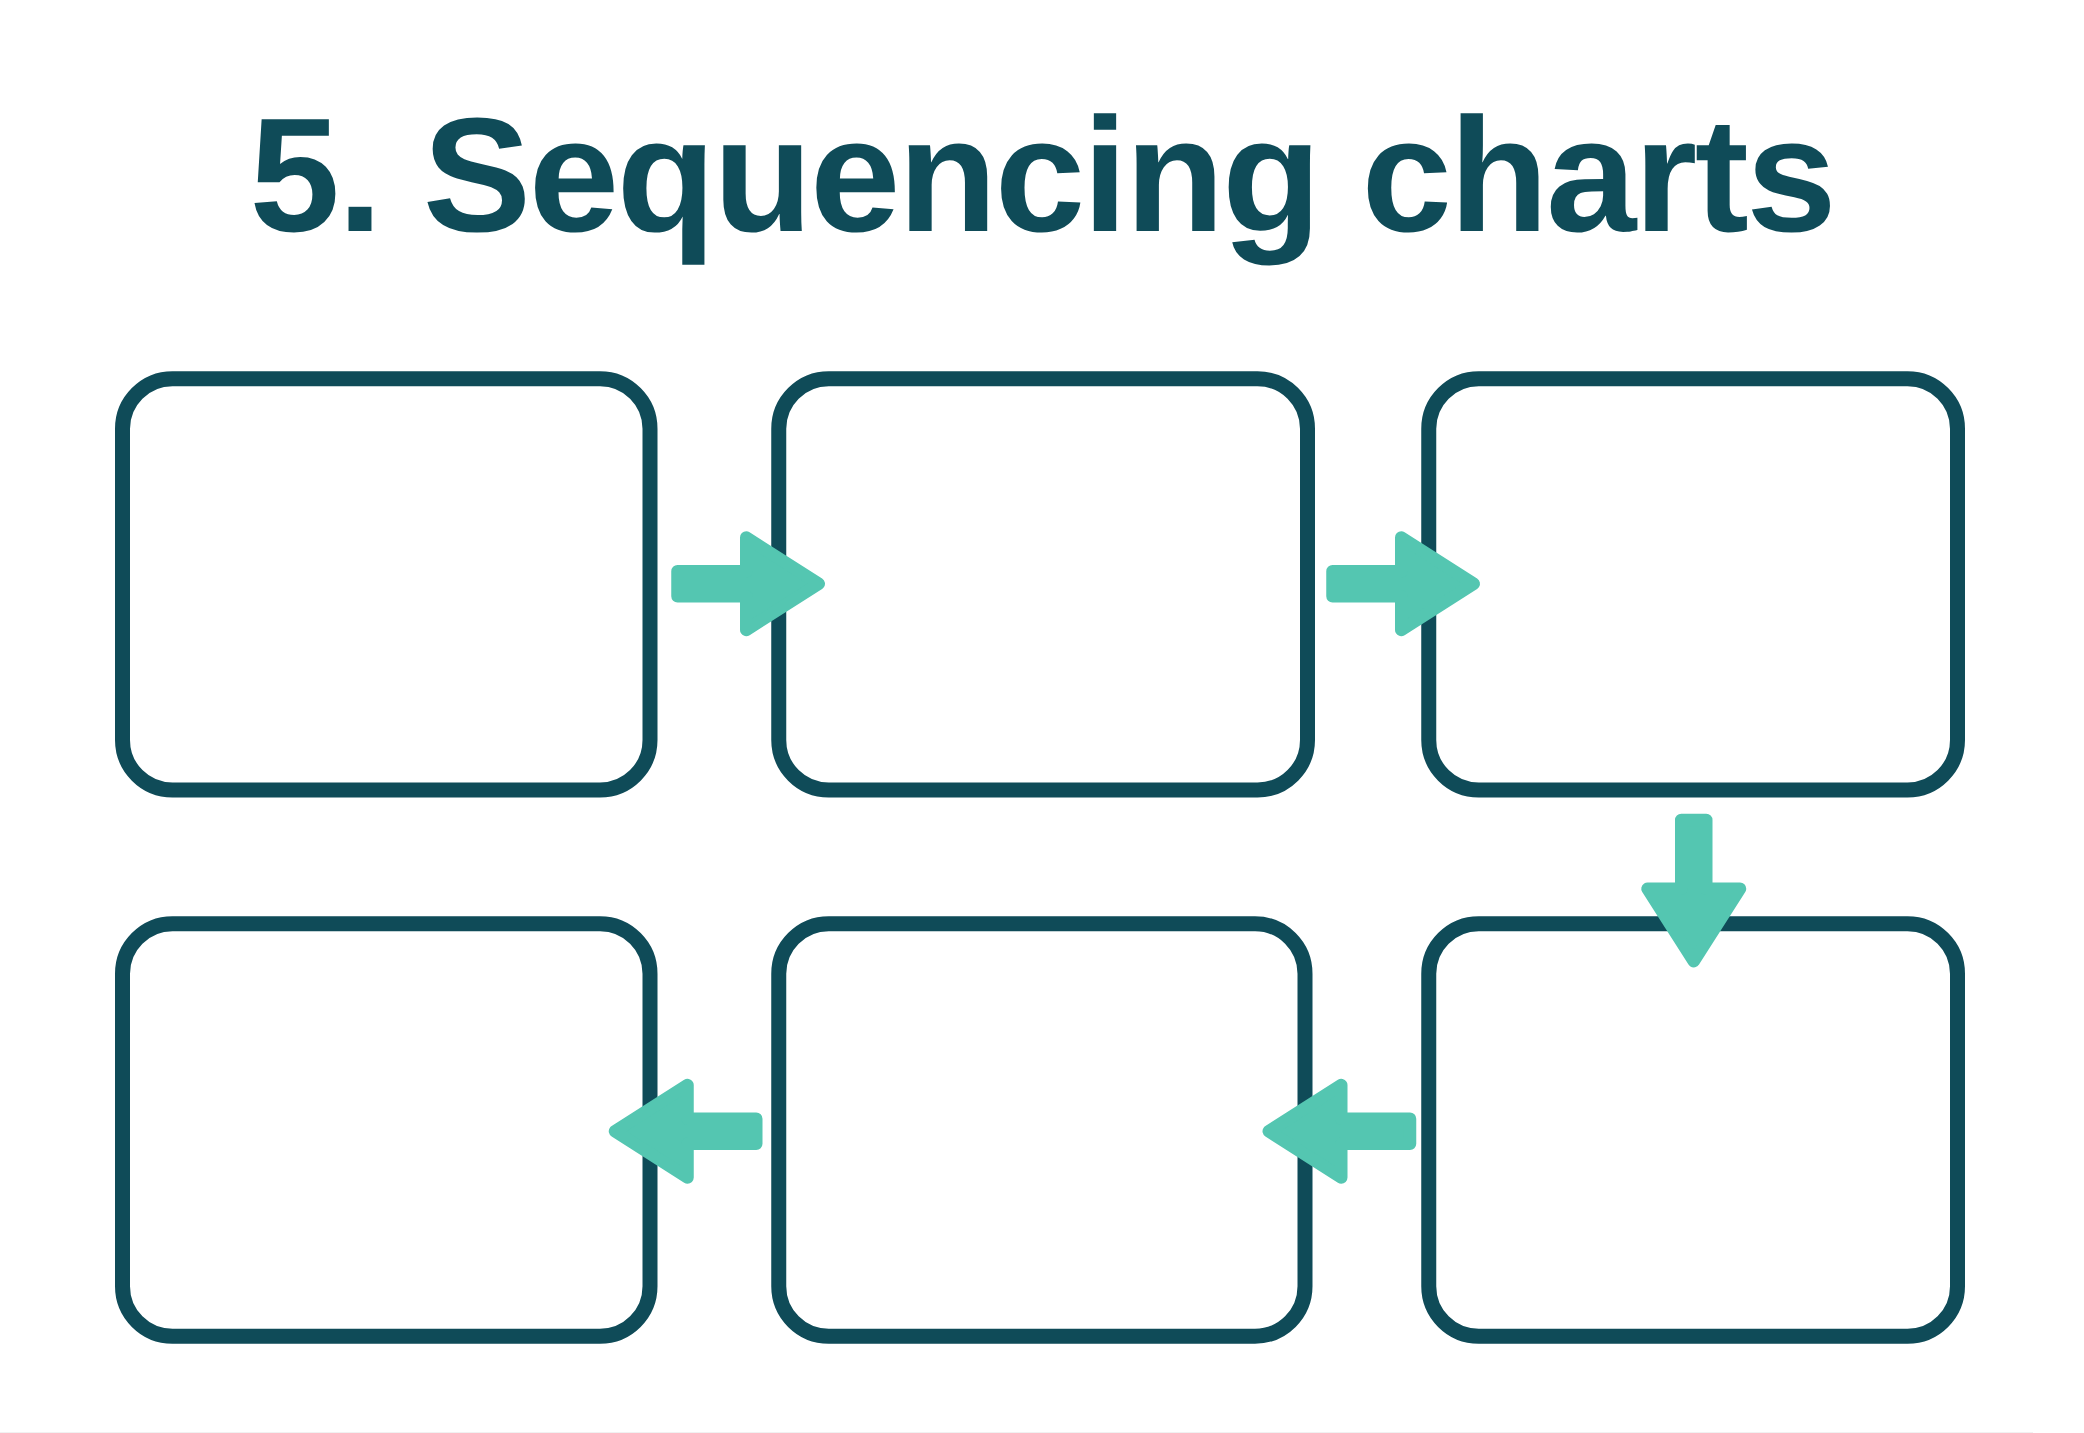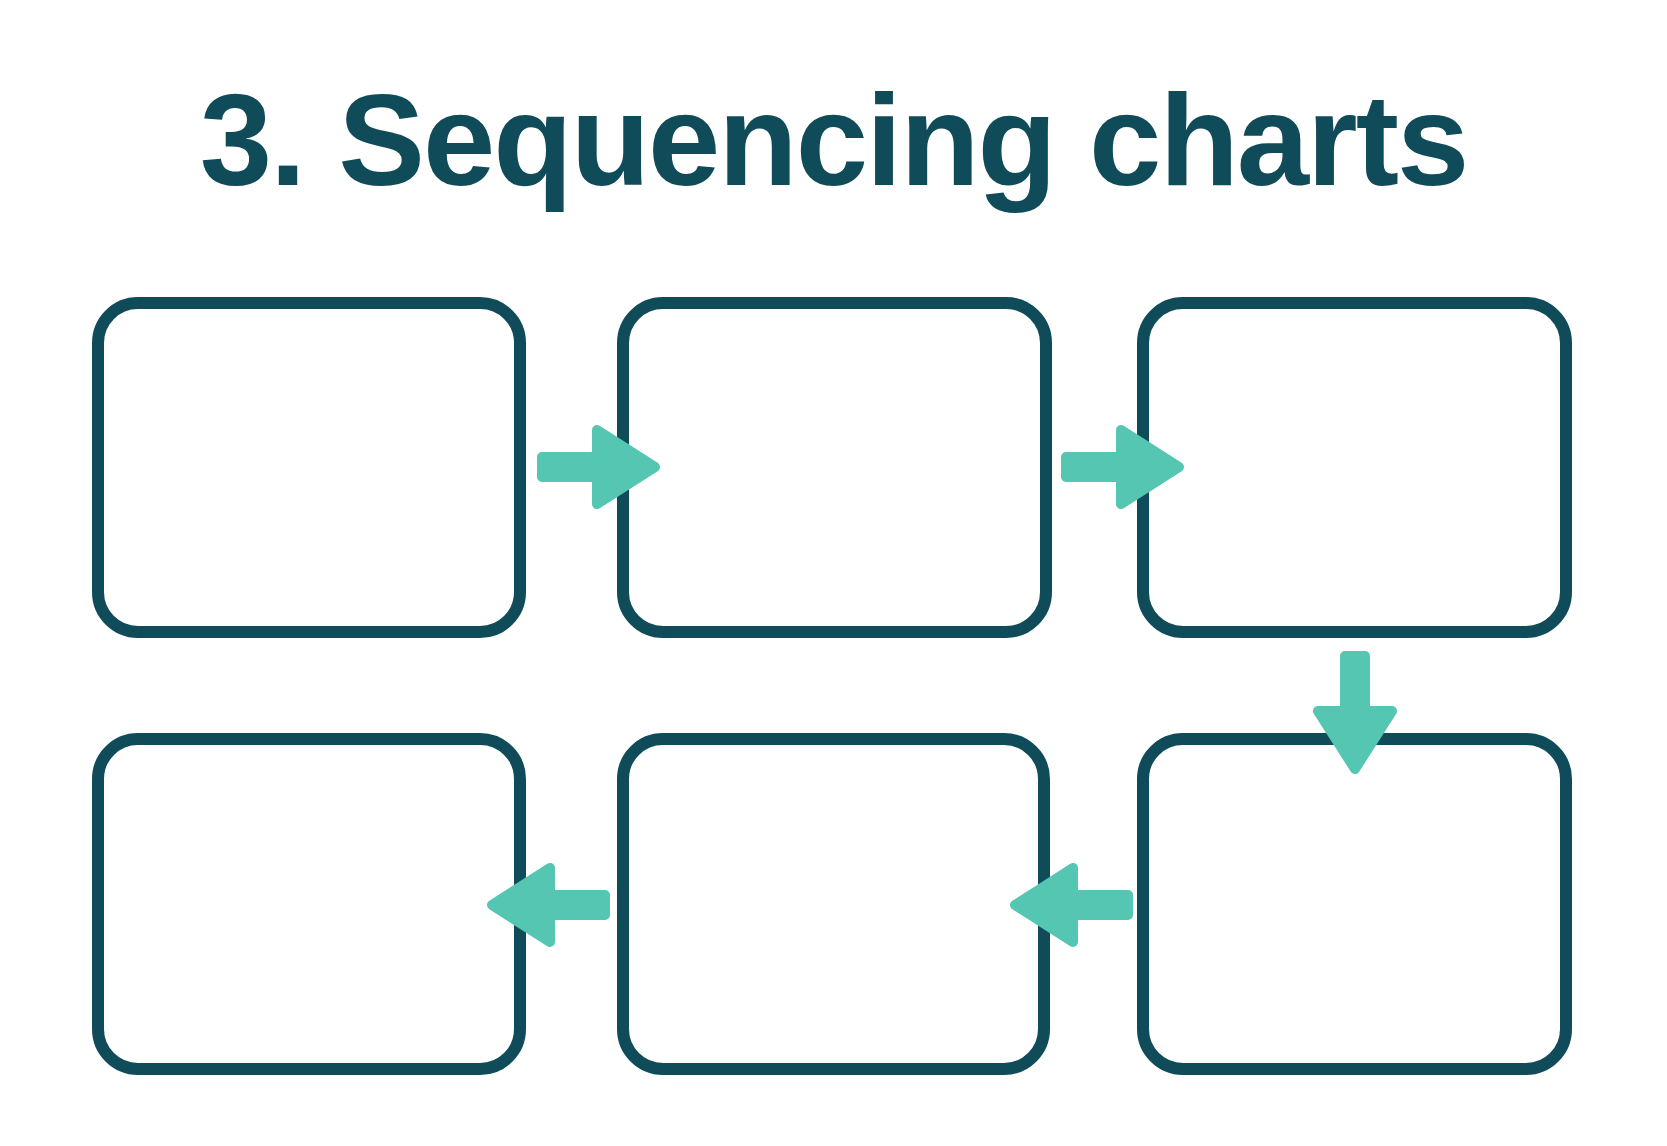--- a/index.html
+++ b/index.html
@@ -41,21 +41,21 @@
   }
   .arrow svg{display:block;width:100%;height:100%;overflow:visible;}
   .arrow.dir-right{transform:rotate(0deg);}
   .arrow.dir-down{transform:rotate(90deg);}
   .arrow.dir-left{transform:rotate(180deg);}
 </style>
 </head>
 <body>
 
 <div class="canvas">
-  <h1 class="title">3. Sequencing charts</h1>
+  <h1 class="title">5. Sequencing charts</h1>
   <div id="diagram">
       <div class="box" style="left: 92px; top: 297px; width: 434px; height: 341px;"></div>
       <div class="box" style="left: 617px; top: 297px; width: 435px; height: 341px;"></div>
       <div class="box" style="left: 1137px; top: 297px; width: 435px; height: 341px;"></div>
       <div class="box" style="left: 92px; top: 733px; width: 434px; height: 342px;"></div>
       <div class="box" style="left: 617px; top: 733px; width: 433px; height: 342px;"></div>
       <div class="box" style="left: 1137px; top: 733px; width: 435px; height: 342px;"></div>
       <div class="arrow dir-right" style="left: 532px; top: 425px;">
         <svg viewBox="0 0 128 84" xmlns="http://www.w3.org/2000/svg">
           <path d="M10 32 H65 V5 L123 42 L65 79 V52 H10 Z" fill="var(--arrow)" stroke="var(--arrow)" stroke-width="10" stroke-linejoin="round" stroke-linecap="round"></path>

